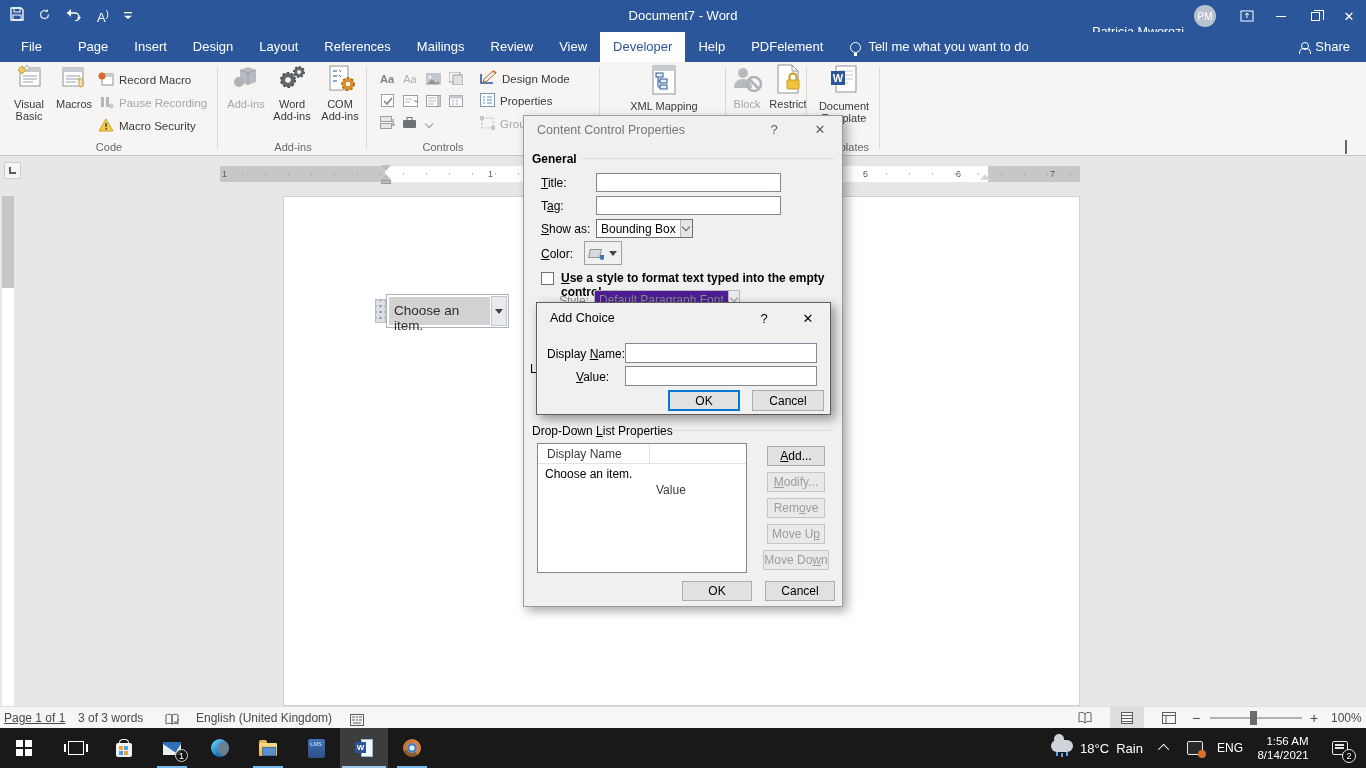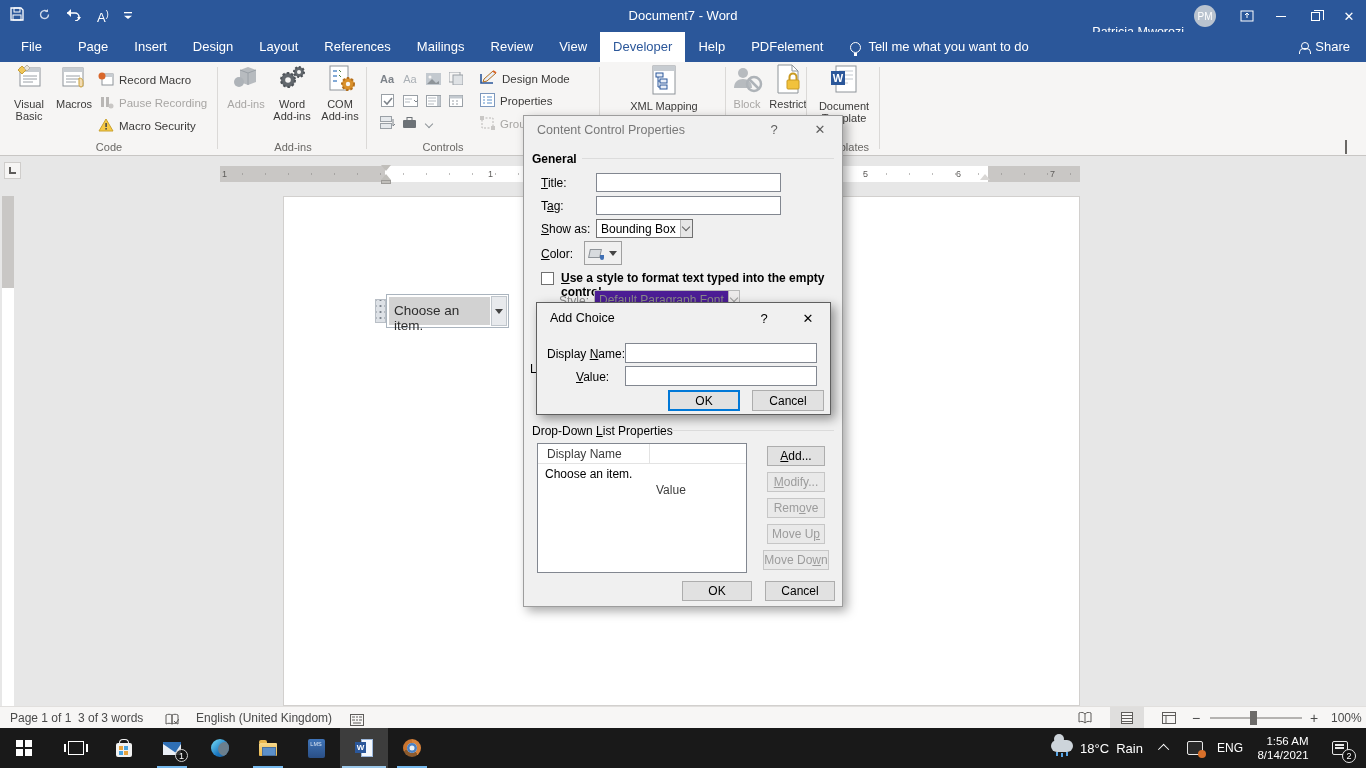--- a/index.html
+++ b/index.html
@@ -567,21 +567,21 @@
   <input class="field" style="left: 88px; top: 40px; width: 192px; height: 20px;" value="">
 
   <div class="abs" style="left:10px;top:67px;margin-left:29px;"><span class="ak">V</span><span>alue:</span></div>
   <input class="field" style="left: 88px; top: 63px; width: 192px; height: 20px;" value="">
 
   <button class="wbtn def" style="left:131px;top:87px;width:72px;height:21px;">OK</button>
   <button class="wbtn" style="left:215px;top:87px;width:72px;height:21px;">Cancel</button>
 </div>
 
 <div id="statusbar">
-  <span class="sitem" style="left:10px;">Page 1 of 1</span>
+  <span class="sitem" style="left:4px;text-decoration:underline;">Page 1 of 1</span>
   <span class="sitem" style="left:78px;">3 of 3 words</span>
   <span class="sitem" style="left:165px;top:4px;">
     <svg width="14" height="13" viewBox="0 0 14 13">
         <path d="M1 2c2-1 4-1 6 0v9c-2-1-4-1-6 0zM13 2c-2-1-4-1-6 0v9c2-1 4-1 6 0z" fill="none" stroke="#5f5d5b"></path>
         <path d="M9 8l2 2 3-4" fill="none" stroke="#5f5d5b"></path>
       </svg>
   </span>
   <span class="sitem" style="left:196px;">English (United Kingdom)</span>
   <span class="sitem" style="left:350px;top:4px;">
     <svg width="14" height="12">

